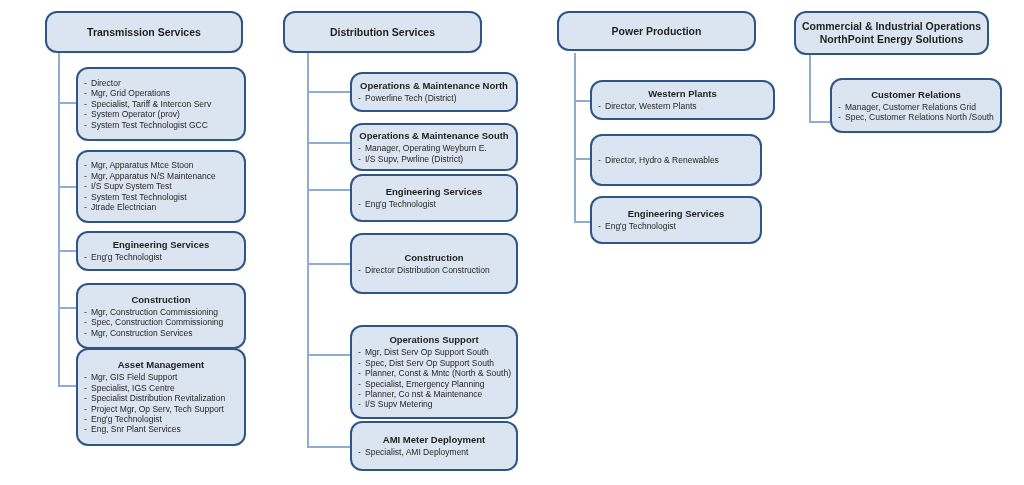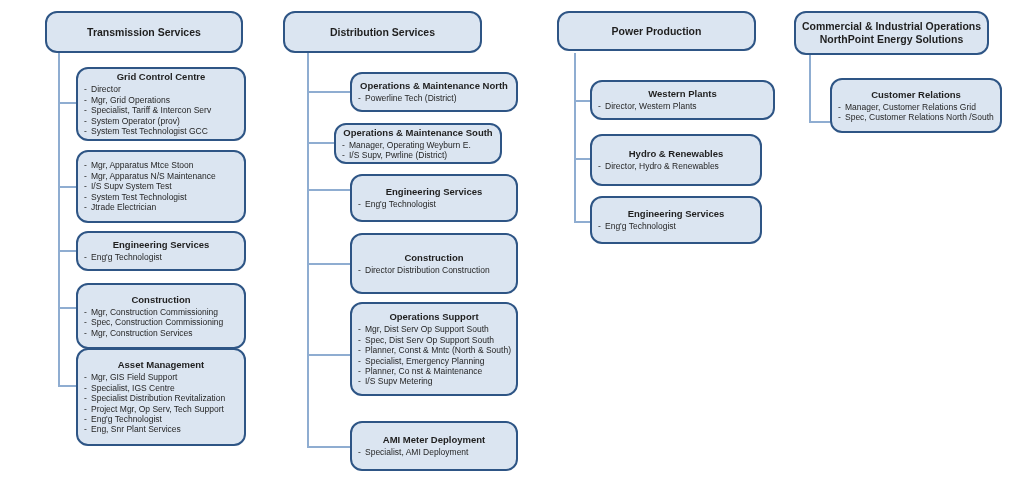--- a/index.html
+++ b/index.html
@@ -41,21 +41,20 @@
   </div>
 
   <div class="line vline" style="left:58px;top:53px;height:333px"></div>
   <div class="line hline" style="left:58px;top:102px;width:18px"></div>
   <div class="line hline" style="left:58px;top:186px;width:18px"></div>
   <div class="line hline" style="left:58px;top:250px;width:18px"></div>
   <div class="line hline" style="left:58px;top:307px;width:18px"></div>
   <div class="line hline" style="left:58px;top:385px;width:18px"></div>
 
   <div class="box" style="left:76px;top:67px;width:170px;height:74px">
-    <div class="btitle">Grid Control Centre</div>
     <div class="items">
         <div class="item">
           <span class="dash">-</span>
           <span class="itxt">Director</span>
         </div>
         <div class="item">
           <span class="dash">-</span>
           <span class="itxt">Mgr, Grid Operations</span>
         </div>
         <div class="item">
@@ -172,21 +171,21 @@
   <div class="box" style="left:350px;top:72px;width:168px;height:40px">
     <div class="btitle">Operations &amp; Maintenance North</div>
     <div class="items">
         <div class="item">
           <span class="dash">-</span>
           <span class="itxt">Powerline Tech (District)</span>
         </div>
       </div>
   </div>
 
-  <div class="box" style="left:334px;top:123px;width:168px;height:41px">
+  <div class="box" style="left:350px;top:123px;width:168px;height:48px">
     <div class="btitle">Operations &amp; Maintenance South</div>
     <div class="items">
         <div class="item">
           <span class="dash">-</span>
           <span class="itxt">Manager, Operating Weyburn E.</span>
         </div>
         <div class="item">
           <span class="dash">-</span>
           <span class="itxt">I/S Supv, Pwrline (District)</span>
         </div>
@@ -206,21 +205,21 @@
   <div class="box" style="left:350px;top:233px;width:168px;height:61px">
     <div class="btitle">Construction</div>
     <div class="items">
         <div class="item">
           <span class="dash">-</span>
           <span class="itxt">Director Distribution Construction</span>
         </div>
       </div>
   </div>
 
-  <div class="box" style="left:350px;top:302px;width:168px;height:94px">
+  <div class="box" style="left:350px;top:325px;width:168px;height:94px">
     <div class="btitle">Operations Support</div>
     <div class="items">
         <div class="item">
           <span class="dash">-</span>
           <span class="itxt">Mgr, Dist Serv Op Support South</span>
         </div>
         <div class="item">
           <span class="dash">-</span>
           <span class="itxt">Spec, Dist Serv Op Support South</span>
         </div>
@@ -267,21 +266,20 @@
     <div class="btitle">Western Plants</div>
     <div class="items">
         <div class="item">
           <span class="dash">-</span>
           <span class="itxt">Director, Western Plants</span>
         </div>
       </div>
   </div>
 
   <div class="box" style="left:590px;top:134px;width:172px;height:52px">
-    <div class="btitle">Hydro &amp; Renewables</div>
     <div class="items">
         <div class="item">
           <span class="dash">-</span>
           <span class="itxt">Director, Hydro &amp; Renewables</span>
         </div>
       </div>
   </div>
 
   <div class="box" style="left:590px;top:196px;width:172px;height:48px">
     <div class="btitle">Engineering Services</div>

